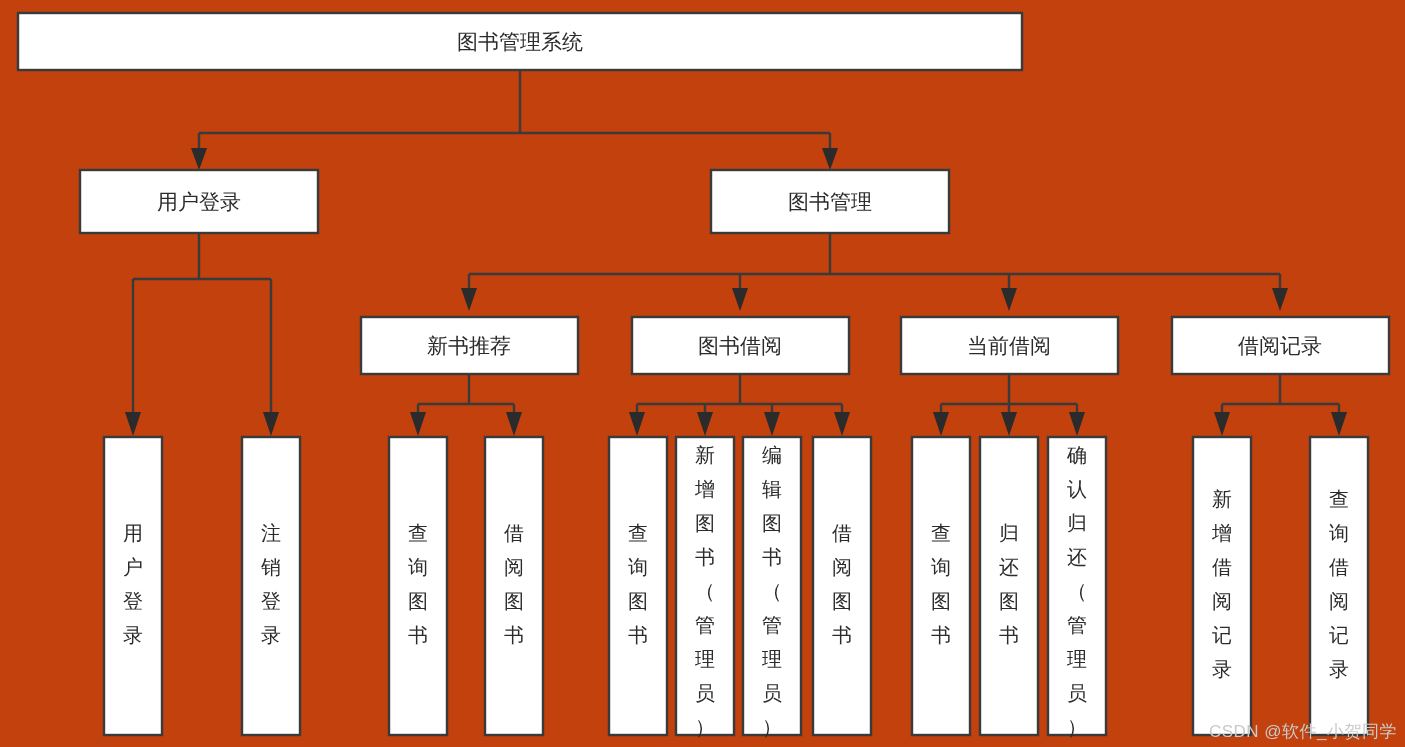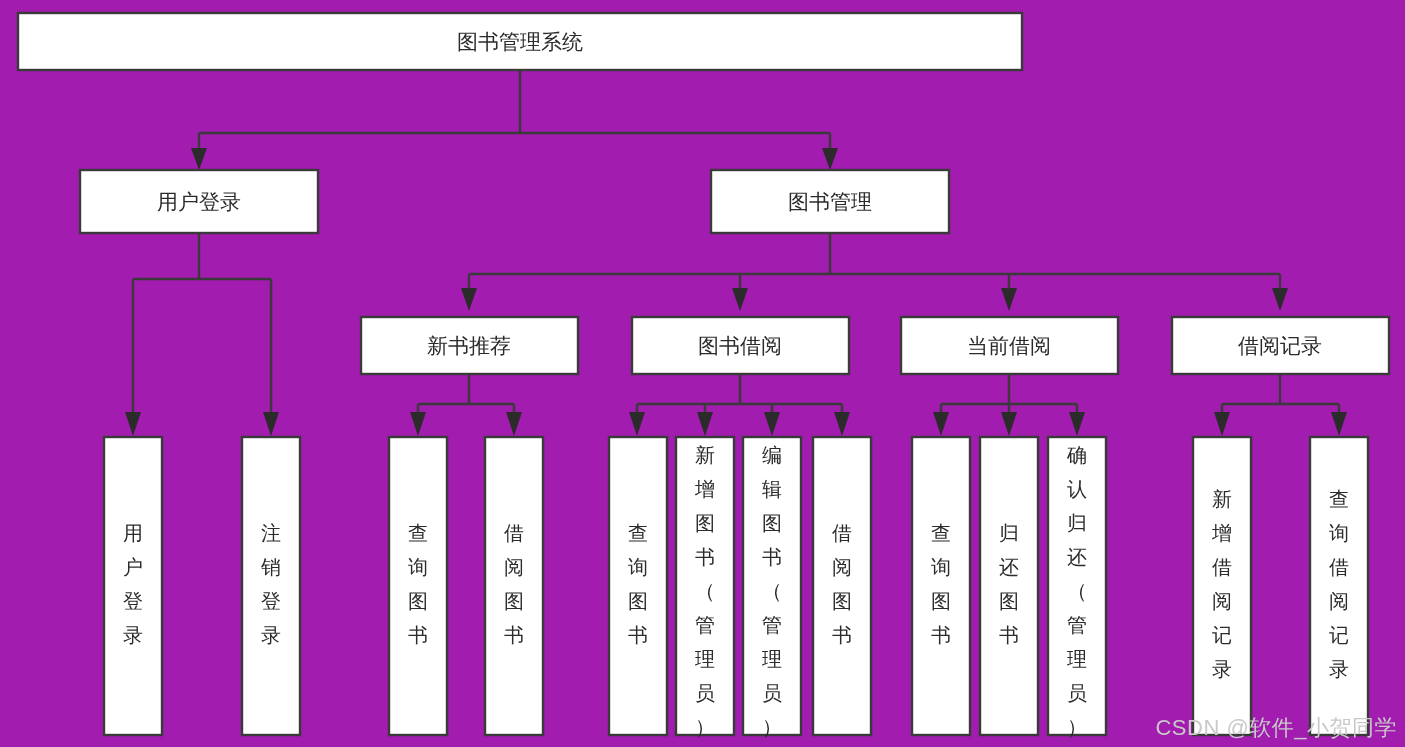--- a/index.html
+++ b/index.html
@@ -10,21 +10,21 @@
   body {
     width: 1405px;
     height: 747px;
     font-family: "Liberation Sans", "DejaVu Sans", sans-serif;
     overflow: hidden;
   }
   #diagram-root {
     position: relative;
     width: 1405px;
     height: 747px;
-    background: #a21caf;
+    background: #c2410c;
     text-align: center;
   }
   svg#tree-svg {
     position: absolute;
     left: 0;
     top: 0;
     width: 1405px;
     height: 747px;
     display: block;
   }
@@ -53,21 +53,21 @@
   }
   .arrow-head {
     fill: #2b2b2b;
     stroke: none;
   }
   .watermark {
     position: absolute;
     right: 8px;
     bottom: 4px;
     font-family: "Liberation Sans", "DejaVu Sans", sans-serif;
-    font-size: 22px;
+    font-size: 17px;
     color: #c9c9c9;
     white-space: nowrap;
     letter-spacing: 0.5px;
     pointer-events: none;
   }
 </style>
 </head>
 <body>
 
 <div id="diagram-root">

